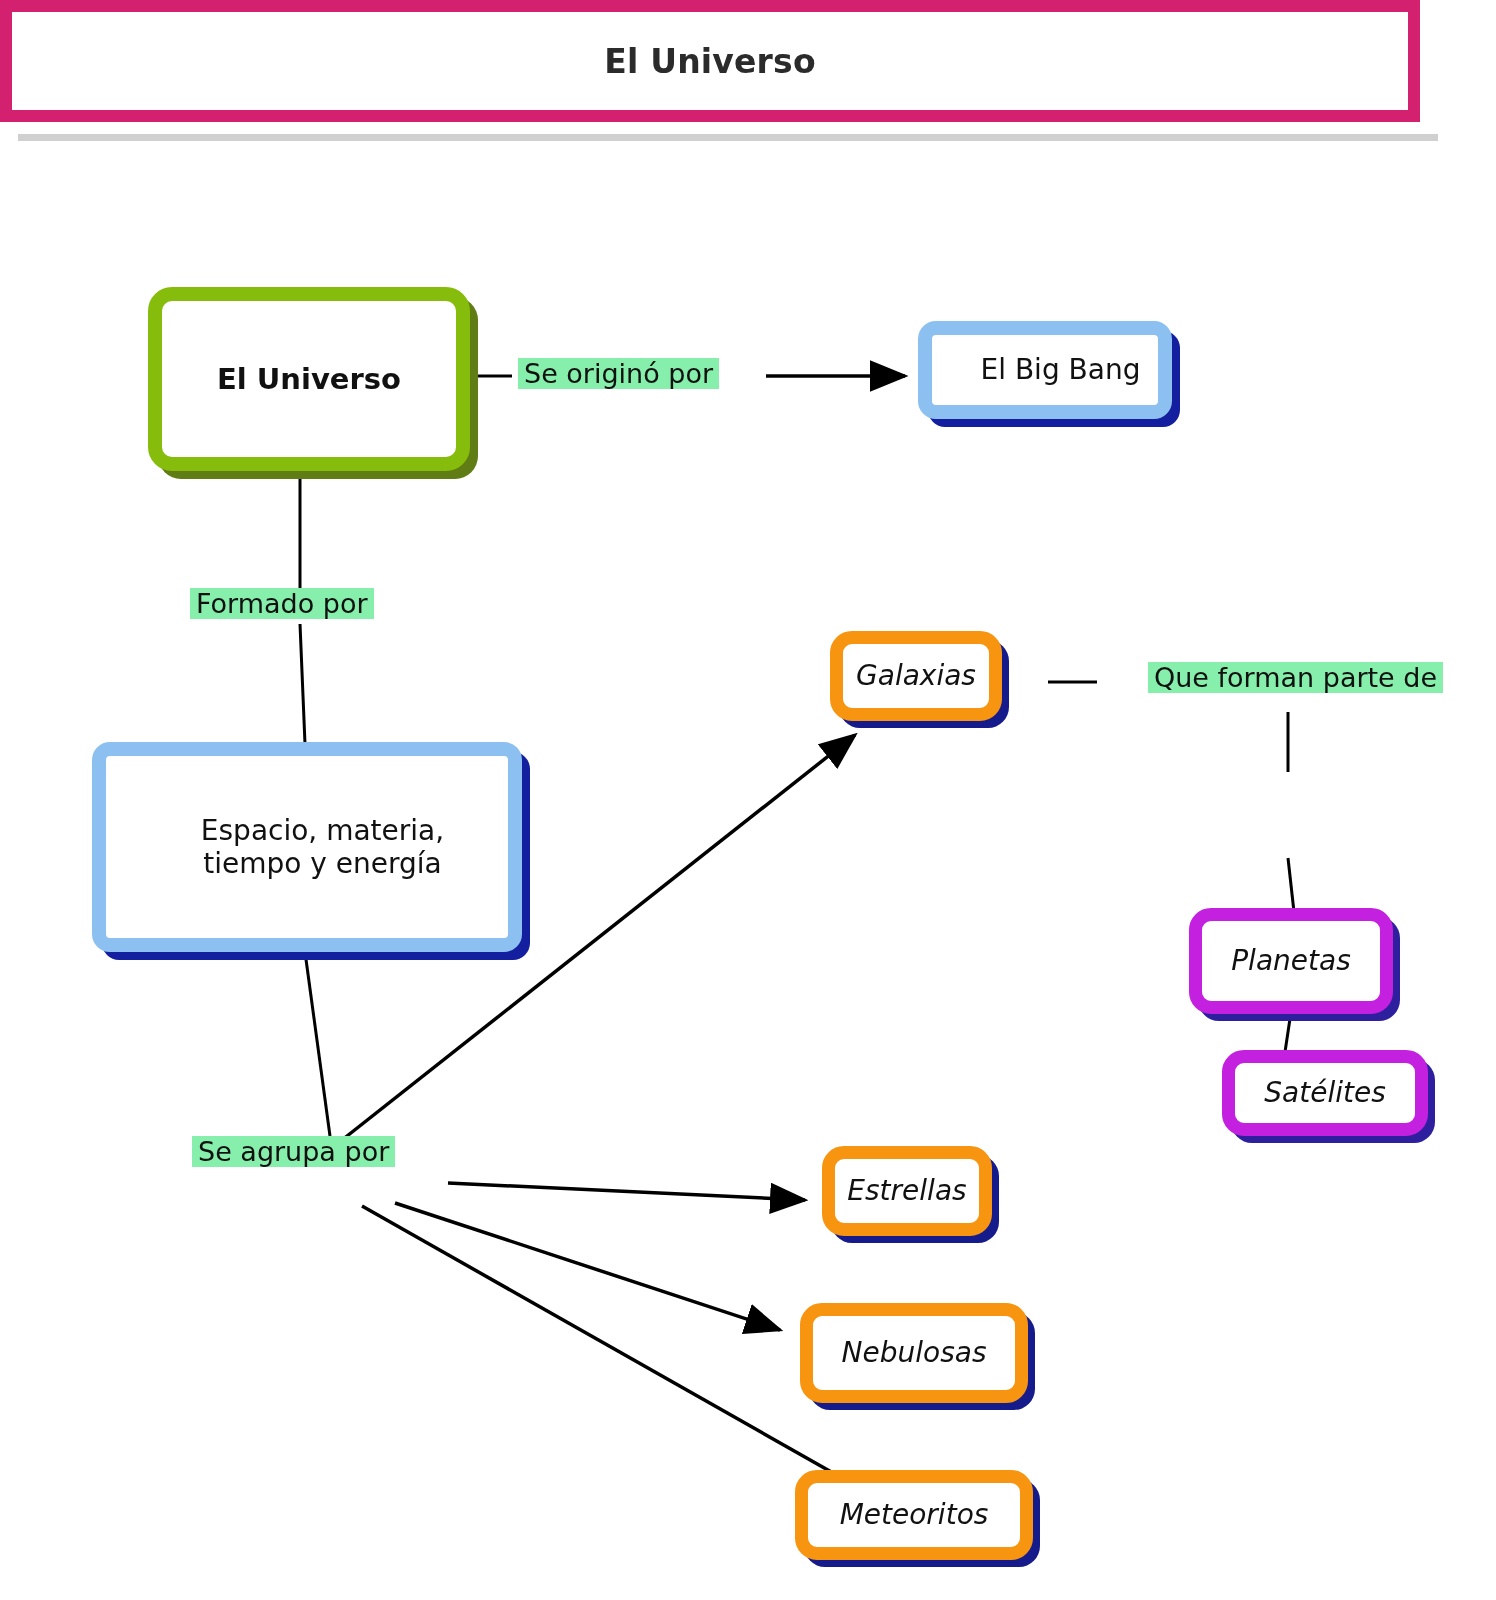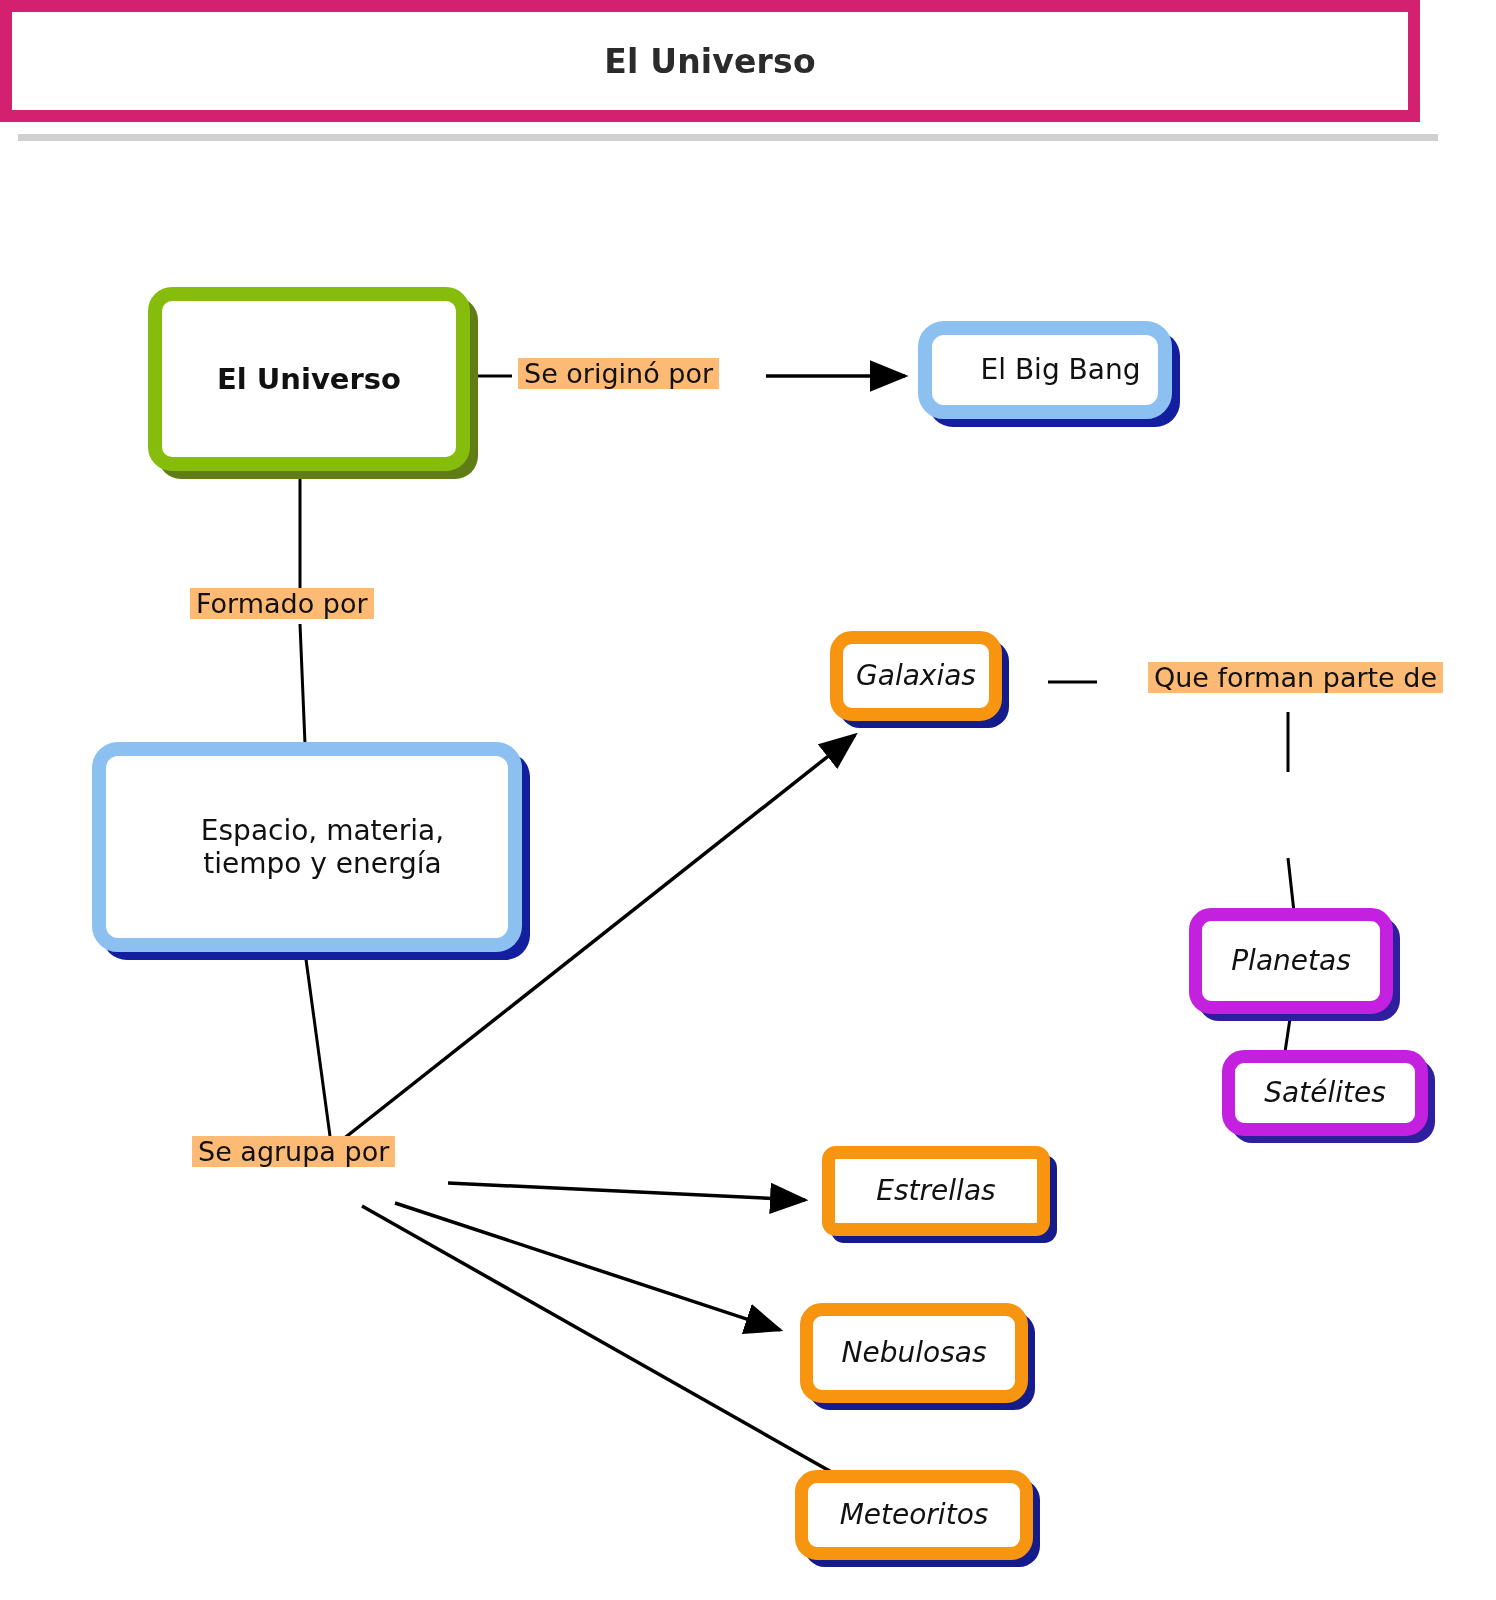--- a/index.html
+++ b/index.html
@@ -72,21 +72,21 @@
     box-shadow: 9px 9px 0 -1px #5f7d14;
   }
   .node.green .node-label {
     font-size: 29px;
     font-weight: bold;
   }
 
   
   .node.blue {
     border: 14px solid #8cc0f0;
-    border-radius: 26px;
+    border-radius: 18px;
     box-shadow: 9px 9px 0 -1px #131f9e;
     padding-left: 31px;
   }
   .node.blue .node-label {
     font-size: 28px;
   }
 
   
   .node.orange {
     border: 13px solid #f79410;
@@ -109,21 +109,21 @@
     font-style: italic;
   }
 
   
   .edge-label {
     position: absolute;
     font-size: 27px;
     color: #111111;
     white-space: nowrap;
     z-index: 6;
-    background: #fdba74;
+    background: #86efac;
     padding: 0 6px;
   }
 
   
   #connectors {
     position: absolute;
     left: 0;
     top: 0;
     width: 1496px;
     height: 1600px;
@@ -184,21 +184,21 @@
     <span class="node-label">
       <span>Espacio, materia,</span><br>
       <span>tiempo y energía</span>
     </span>
   </div>
 
   <div class="node orange" style="left:830px; top:631px; width:172px; height:90px;">
     <span class="node-label">Galaxias</span>
   </div>
 
-  <div class="node orange" style="left:822px; top:1146px; width:228px; height:90px;border-radius:14px;">
+  <div class="node orange" style="left:822px; top:1146px; width:170px; height:90px;">
     <span class="node-label">Estrellas</span>
   </div>
 
   <div class="node orange" style="left:800px; top:1303px; width:228px; height:100px;">
     <span class="node-label">Nebulosas</span>
   </div>
 
   <div class="node orange" style="left:795px; top:1470px; width:238px; height:90px;">
     <span class="node-label">Meteoritos</span>
   </div>

